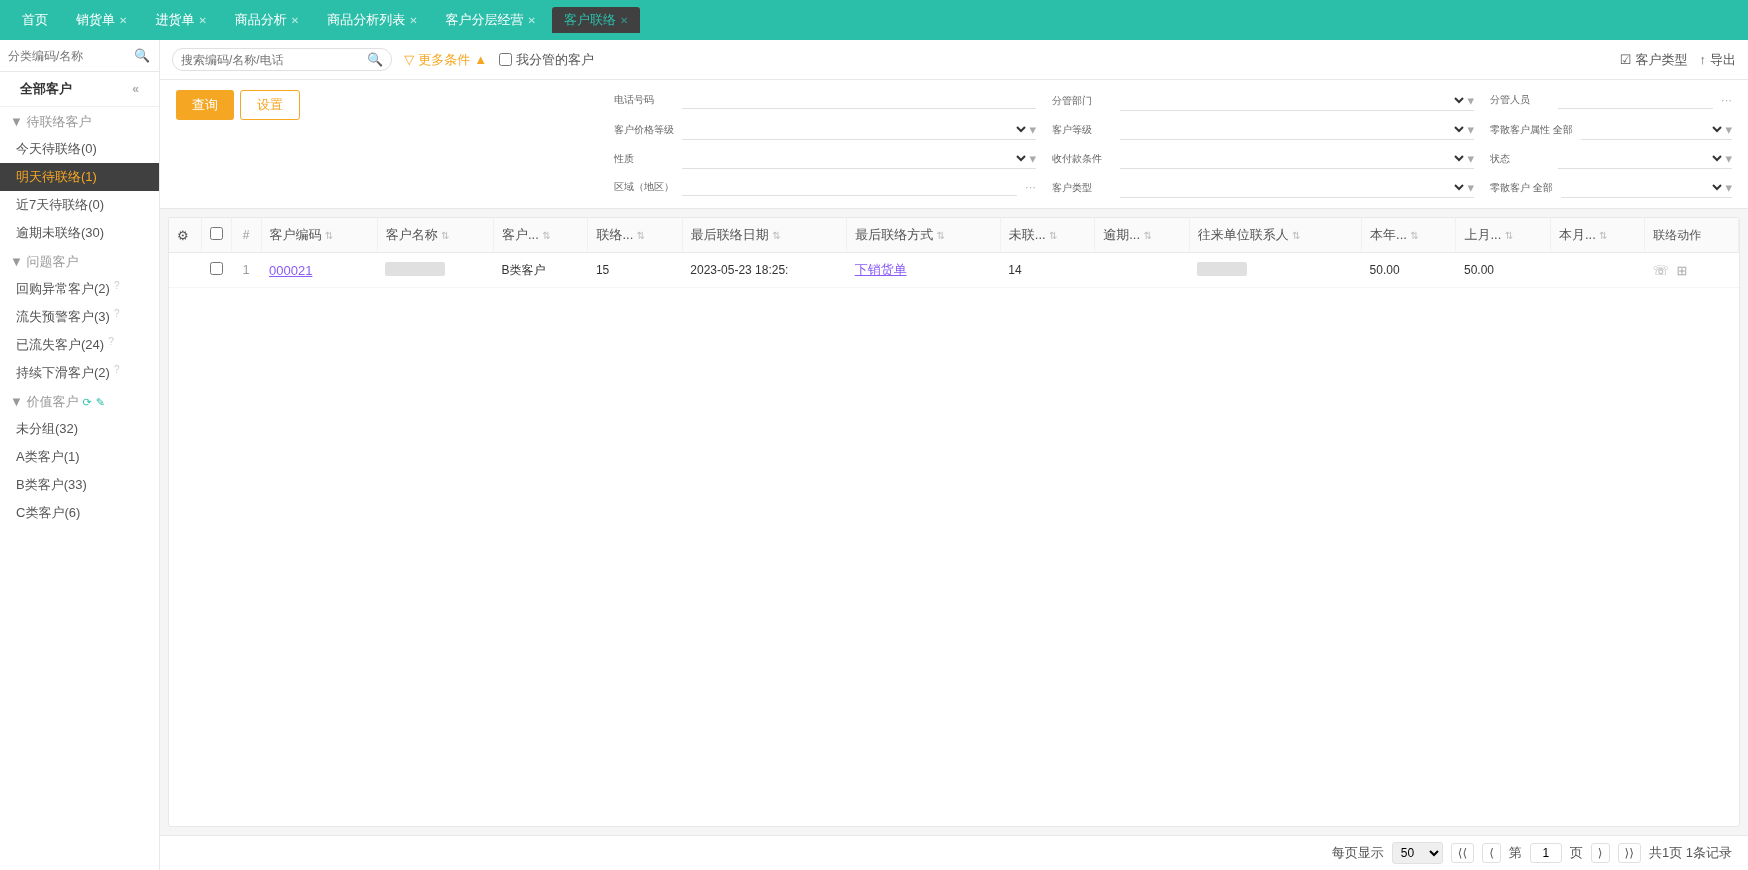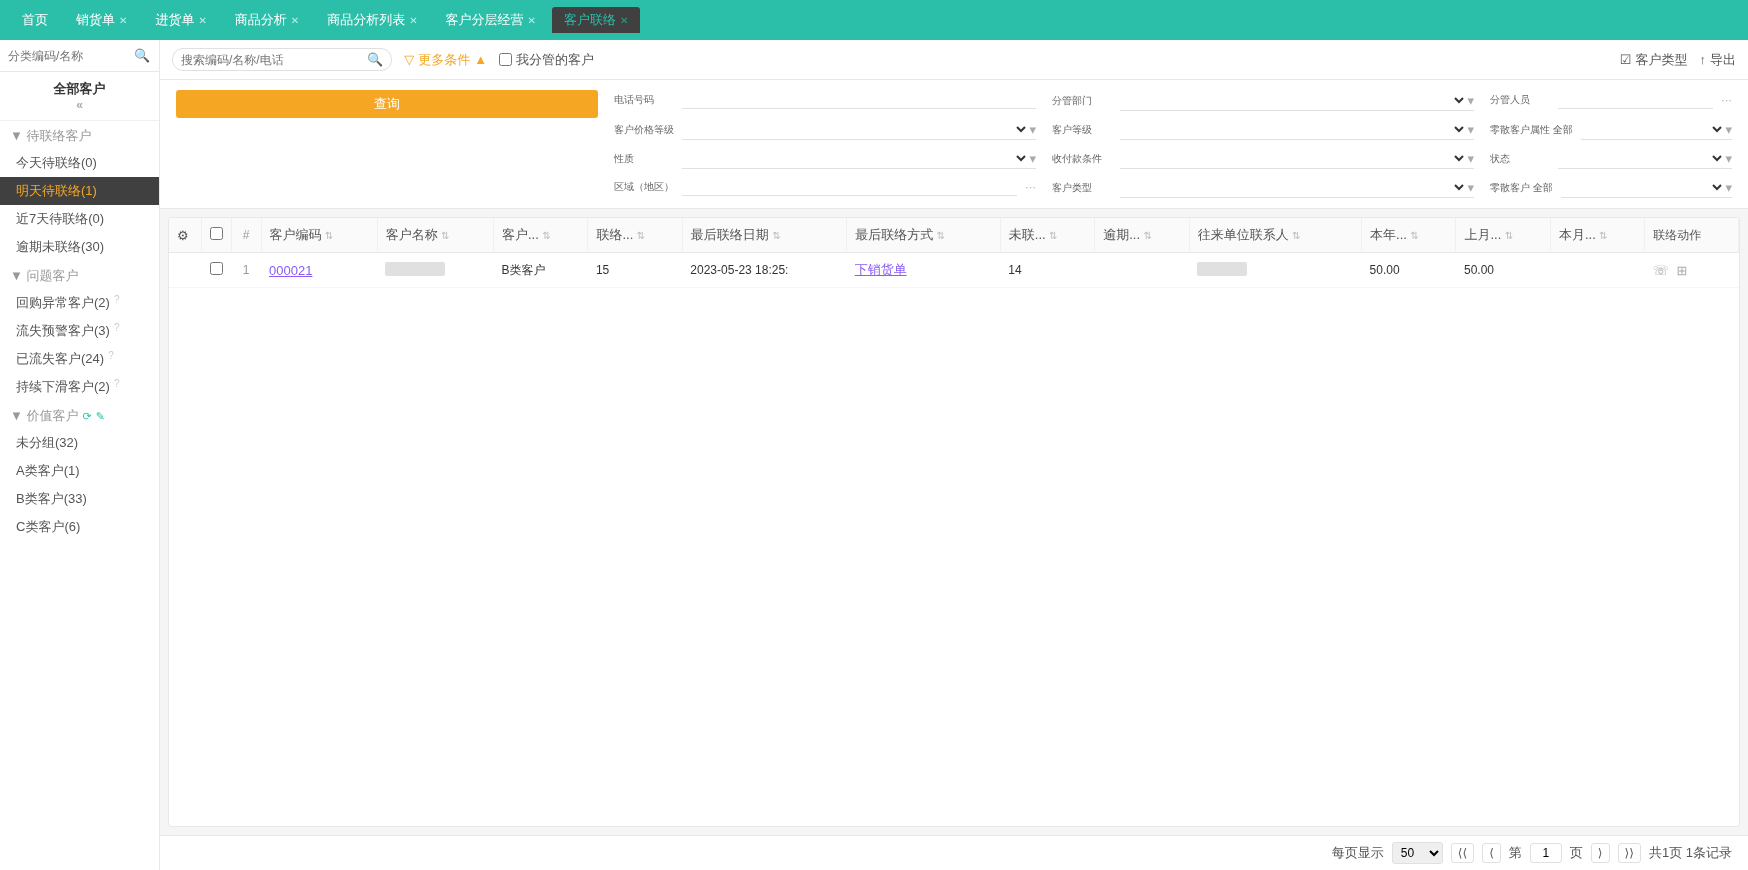--- a/index.html
+++ b/index.html
@@ -63,21 +63,20 @@
 
     .sidebar-all-customers {
       display: flex;
       align-items: center;
       justify-content: space-between;
       padding: 8px 20px;
       font-weight: bold;
       color: #333;
       cursor: pointer;
       border-bottom: 1px solid #f0f0f0;
-      flex-direction: column;
     }
     .sidebar-all-customers .collapse-icon { color: #aaa; font-size: 12px; }
 
     .sidebar-section-title {
       padding: 6px 10px 4px;
       color: #999;
       font-size: 12px;
       display: flex;
       align-items: center;
       gap: 4px;
@@ -437,22 +436,23 @@
             <select class="" style="border:none;outline:none;font-size:12px;background:transparent;width:100%;cursor:pointer;"></select>
             <span style="color:#aaa;">▾</span>
           </div>
         </div>
         <div class="filter-row">
           <span class="filter-label">分管人员</span>
           <input class="filter-input" type="text" style="flex: 1 1 0%;">
           <span style="color:#aaa;font-size:11px;">···</span>
         </div>
 
-        <div style="grid-row:1/5; display:flex; flex-direction:column; gap:6px; justify-content:flex-start; padding-top:0;">
+        <div style="grid-row:1/5; display:flex; flex-direction:row; gap:6px; justify-content:flex-start; padding-top:0;">
           <button class="btn-query">查询</button>
+          <button class="btn-settings">设置</button>
         </div>
 
         <div class="filter-row">
           <span class="filter-label">客户价格等级</span>
           <div class="filter-select-wrap">
             <select style="border:none;outline:none;font-size:12px;background:transparent;width:100%;cursor:pointer;"></select>
             <span style="color:#aaa;">▾</span>
           </div>
         </div>
         <div class="filter-row">

